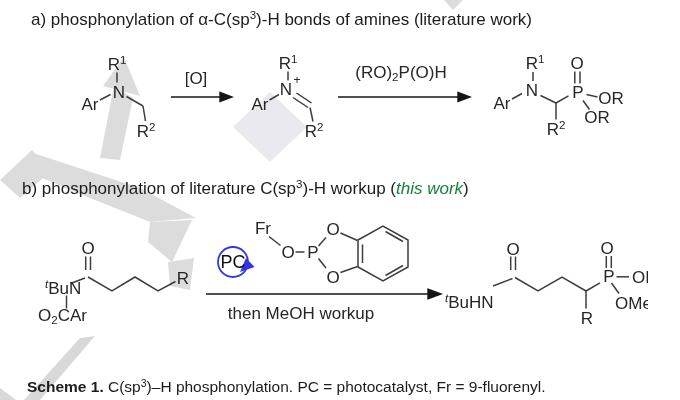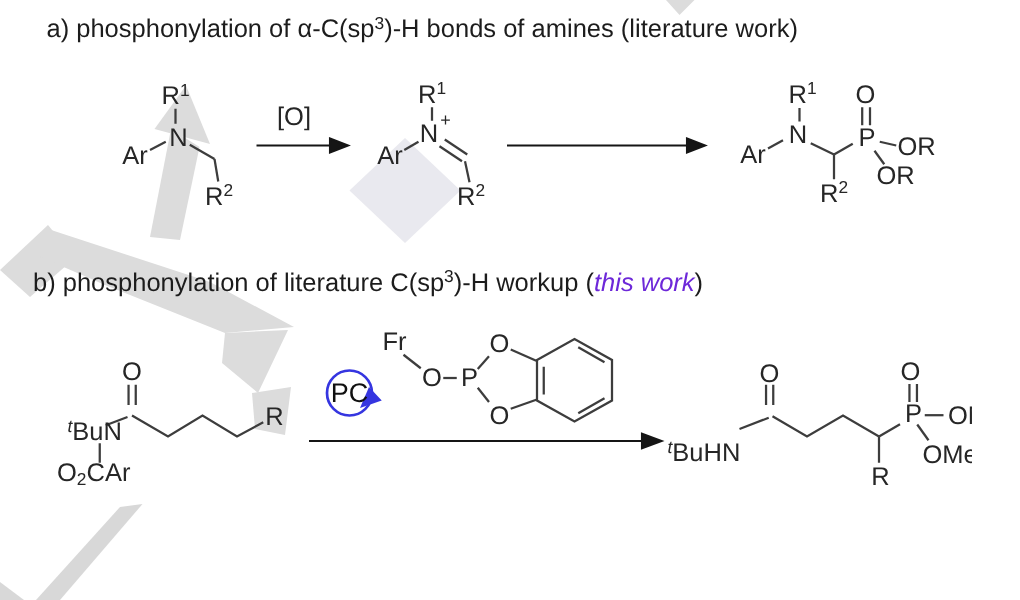--- a/index.html
+++ b/index.html
@@ -14,21 +14,21 @@
   }
   .la{transform:translateY(-50%);}          
   .line{
     position:absolute;z-index:3;font-size:17px;line-height:1.2;white-space:nowrap;
     color:#1c1c1c;transform:translateY(-50%);
   }
   .cap{font-size:15.5px;}
   .sp{font-size:68%;vertical-align:0.5em;}
   .sb{font-size:68%;vertical-align:-0.22em;}
   .it{font-style:italic;}
-  .red{color:#6d28d9;font-style:italic;}
+  .red{color:#15803d;font-style:italic;}
   .chg{font-size:12px;}
   .pc{font-size:18px;color:#101010;}
   b{font-weight:bold;}
 </style>
 </head>
 <body>
 
 <div class="stage">
 
   <svg class="layer" width="680" height="400" viewBox="0 0 680 400">
@@ -133,20 +133,21 @@
   <div class="atom" style="left:146px;top:131px"><span>R</span><sup class="sp">2</sup></div>
 
   <div class="atom" style="left:196px;top:78px">[O]</div>
 
   <div class="atom" style="left:288px;top:63px"><span>R</span><sup class="sp">1</sup></div>
   <div class="atom" style="left:286px;top:89px">N</div>
   <div class="atom chg" style="left:297px;top:80px">+</div>
   <div class="atom" style="left:260px;top:104px">Ar</div>
   <div class="atom" style="left:314px;top:131px"><span>R</span><sup class="sp">2</sup></div>
 
+  <div class="atom" style="left:401px;top:74px"><span>(RO)</span><sub class="sb">2</sub><span>P(O)H</span></div>
 
   <div class="atom" style="left:535px;top:63px"><span>R</span><sup class="sp">1</sup></div>
   <div class="atom" style="left:532px;top:90px">N</div>
   <div class="atom" style="left:502px;top:103px">Ar</div>
   <div class="atom" style="left:556px;top:129px"><span>R</span><sup class="sp">2</sup></div>
   <div class="atom" style="left:578px;top:92px">P</div>
   <div class="atom" style="left:577px;top:63px">O</div>
   <div class="atom" style="left:611px;top:98px">OR</div>
   <div class="atom" style="left:597px;top:117px">OR</div>
 
@@ -158,23 +159,25 @@
   <div class="atom" style="left:183px;top:278px">R</div>
 
   <div class="atom pc" style="left:233px;top:262px">PC</div>
 
   <div class="atom" style="left:263px;top:228px">Fr</div>
   <div class="atom" style="left:288px;top:252px">O</div>
   <div class="atom" style="left:313px;top:252px">P</div>
   <div class="atom" style="left:333px;top:229px">O</div>
   <div class="atom" style="left:333px;top:277px">O</div>
 
+  <div class="atom" style="left:301px;top:313px">then MeOH workup</div>
 
   <div class="atom la" style="left:445px;top:302px"><sup class="sp it">t</sup><span>BuHN</span></div>
   <div class="atom" style="left:513px;top:249px">O</div>
   <div class="atom" style="left:587px;top:318px">R</div>
   <div class="atom" style="left:609px;top:276px">P</div>
   <div class="atom" style="left:607px;top:248px">O</div>
   <div class="atom la" style="left:632px;top:277px">OMe</div>
   <div class="atom la" style="left:615px;top:303px">OMe</div>
 
+  <div class="line cap" style="left:27px;top:387px"><b>Scheme 1.</b><span> C(sp</span><sup class="sp">3</sup><span>)–H phosphonylation. PC = photocatalyst, Fr = 9-fluorenyl.</span></div>
 
 </div>
 
 </body></html>

